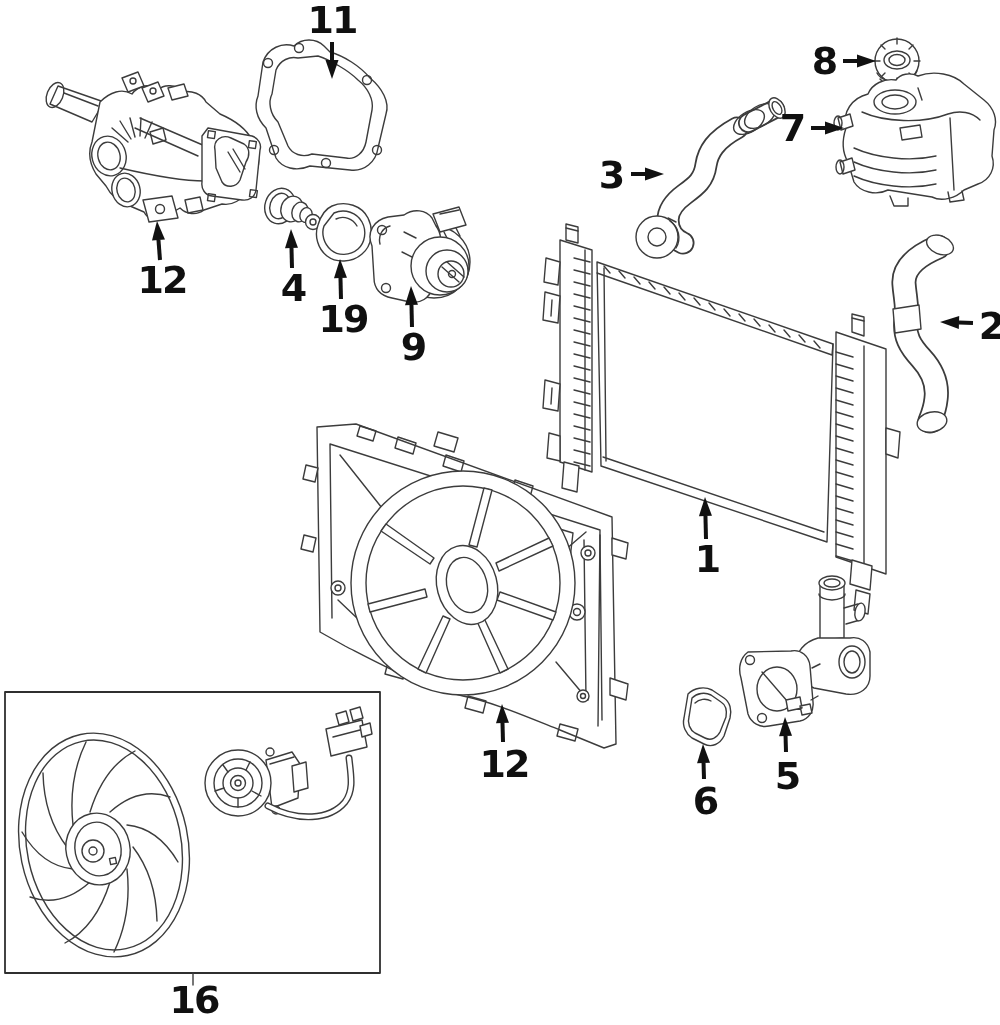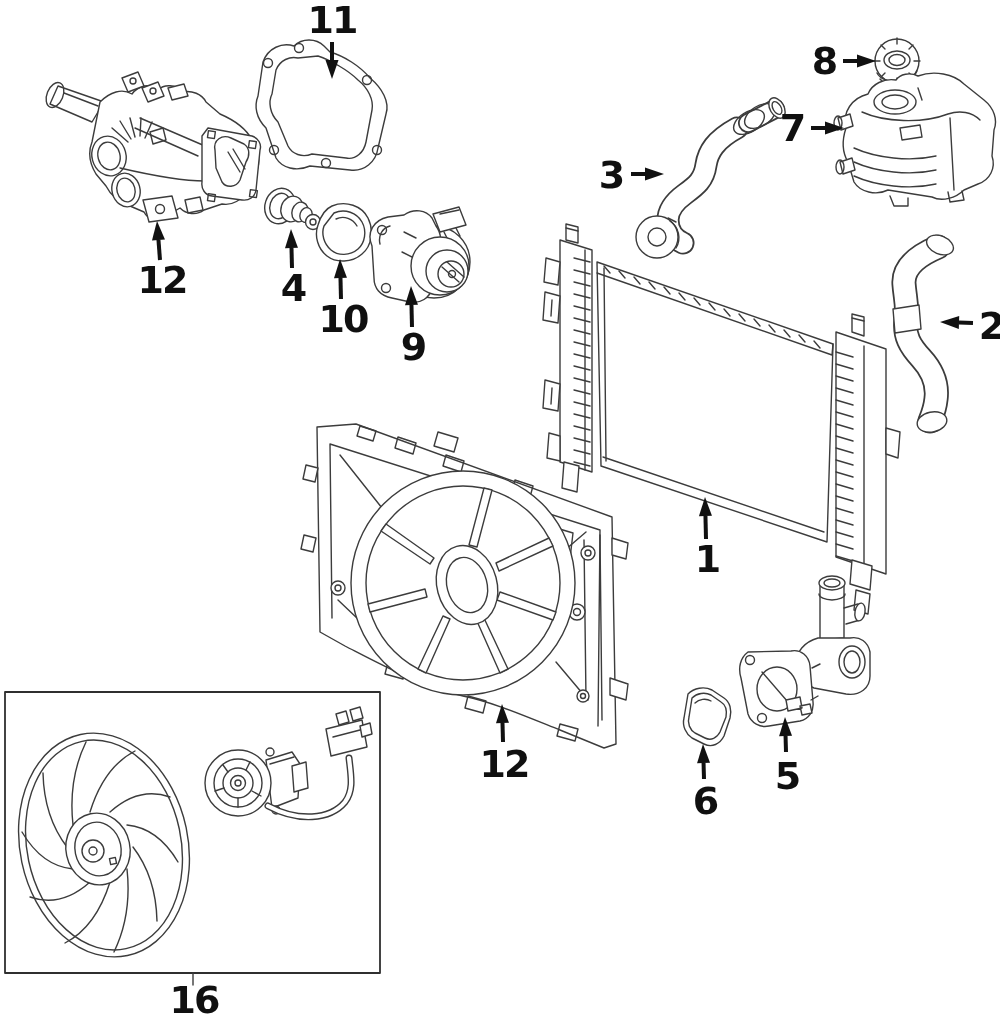--- a/index.html
+++ b/index.html
@@ -296,21 +296,21 @@
       <polygon points="502,704 508.9975774354699,722.8224310341307 496.0020764838829,723.1644179012776"></polygon>
       <line x1="704" y1="779" x2="703.5426357040786" y2="762.9922496427532"></line>
       <polygon points="703,744 710.0399842660731,762.8066111124106 697.0452871420841,763.1778881730959"></polygon>
       <line x1="786" y1="752" x2="785.5426357040786" y2="735.9922496427532"></line>
       <polygon points="785,717 792.0399842660731,735.8066111124106 779.0452871420841,736.1778881730959"></polygon>
     </svg>
 
   <div class="callout-label" style="left:332px;top:20px;">11</div>
   <div class="callout-label" style="left:162px;top:280px;">12</div>
   <div class="callout-label" style="left:293px;top:288px;">4</div>
-  <div class="callout-label" style="left:343px;top:319px;">10</div>
+  <div class="callout-label" style="left:343px;top:319px;">19</div>
   <div class="callout-label" style="left:413px;top:347px;">9</div>
   <div class="callout-label" style="left:611px;top:175px;">3</div>
   <div class="callout-label" style="left:824px;top:61px;">8</div>
   <div class="callout-label" style="left:792px;top:128px;">7</div>
   <div class="callout-label" style="left:991px;top:326px;">2</div>
   <div class="callout-label" style="left:707px;top:559px;">1</div>
   <div class="callout-label" style="left:504px;top:764px;">12</div>
   <div class="callout-label" style="left:705px;top:801px;">6</div>
   <div class="callout-label" style="left:787px;top:776px;">5</div>
   <div class="callout-label" style="left:194px;top:1000px;">16</div>

